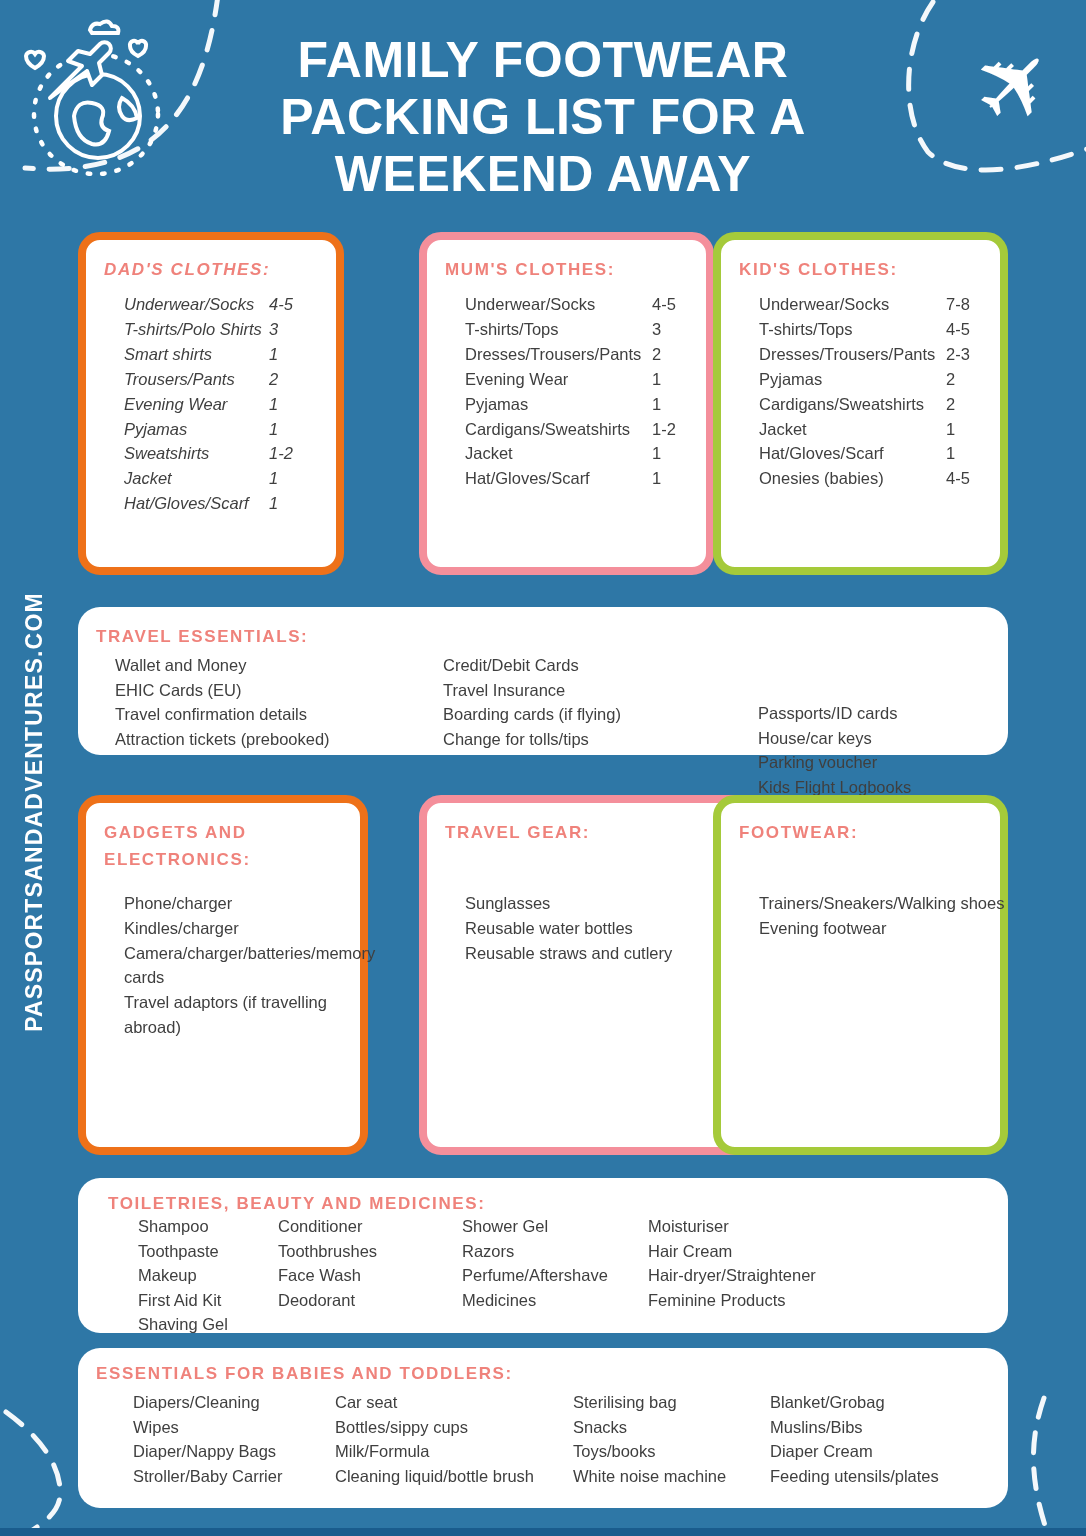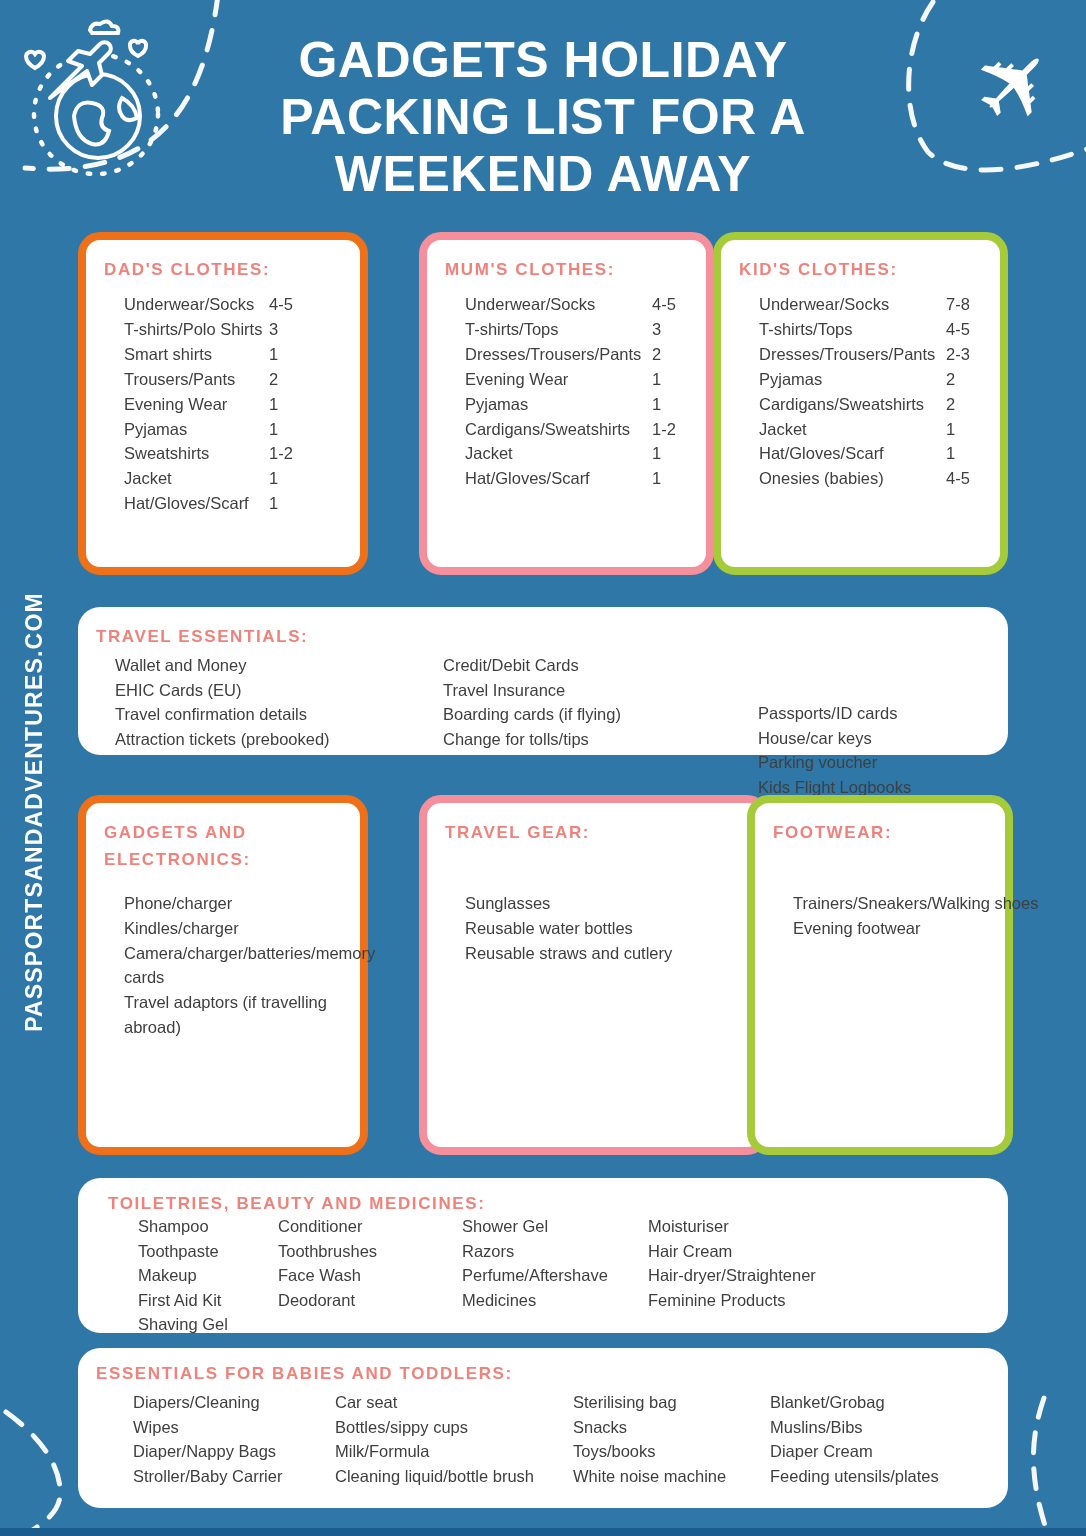--- a/index.html
+++ b/index.html
@@ -87,28 +87,28 @@
       <path d="M72 14 q 2 -8 10 -6 q 8 -6 12 2 q 8 0 6 7 l -26 0 z"></path>
       <path d="M8 40 a5 5 0 0 1 9 -2 a5 5 0 0 1 9 2 q 0 7 -9 12 q -9 -5 -9 -12 z"></path>
       <path d="M112 30 a4 4 0 0 1 8 -2 a4 4 0 0 1 8 2 q 0 6 -8 10 q -8 -4 -8 -10 z"></path>
     </g>
     <path d="M38 96 L70 64 L56 59 L66 49 L78 52 L88 42 a6 6 0 0 1 9 9 L87 61 L90 73 L80 83 L75 69 Z" fill="#2e77a6" stroke="#fff" stroke-width="4" stroke-linejoin="round" transform="translate(-6,-14)"></path>
   </svg>
 
   <div class="plane">✈</div>
 
   <div class="title">
-    <div>GADGETS HOLIDAY</div>
+    <div>FAMILY FOOTWEAR</div>
     <div>PACKING LIST FOR A</div>
     <div>WEEKEND AWAY</div>
   </div>
 
   <div class="site">PASSPORTSANDADVENTURES.COM</div>
 
-  <div class="card b-orange" style="left:78px;top:232px;width:290px;height:343px;">
+  <div class="card b-orange" style="left:78px;top:232px;width:266px;height:343px;font-style:italic;">
     <h2>DAD'S CLOTHES:</h2>
     <div class="qlist" style="--lblw:145px">
         <div class="qrow">
           <span class="lbl">Underwear/Socks</span>
           <span class="qty">4-5</span>
         </div>
         <div class="qrow">
           <span class="lbl">T-shirts/Polo Shirts</span>
           <span class="qty">3</span>
         </div>
@@ -249,21 +249,21 @@
       </div>
   </div>
   <div class="card b-pink" style="left:398px;top:795px;width:350px;height:360px;">
     <h2>TRAVEL GEAR:</h2>
     <div class="plist mid">
         <div class="pitem">Sunglasses</div>
         <div class="pitem">Reusable water bottles</div>
         <div class="pitem">Reusable straws and cutlery</div>
       </div>
   </div>
-  <div class="card b-green" style="left:747px;top:795px;width:266px;height:360px;">
+  <div class="card b-green" style="left:713px;top:795px;width:295px;height:360px;">
     <h2>FOOTWEAR:</h2>
     <div class="plist wide">
         <div class="pitem">Trainers/Sneakers/Walking shoes</div>
         <div class="pitem">Evening footwear</div>
       </div>
   </div>
 
   <div class="card toil" style="left:78px;top:1178px;width:930px;height:155px;">
     <h2 style="left:30px;top:12px;">TOILETRIES, BEAUTY AND MEDICINES:</h2>
     <div class="tcol" style="left:60px;">

